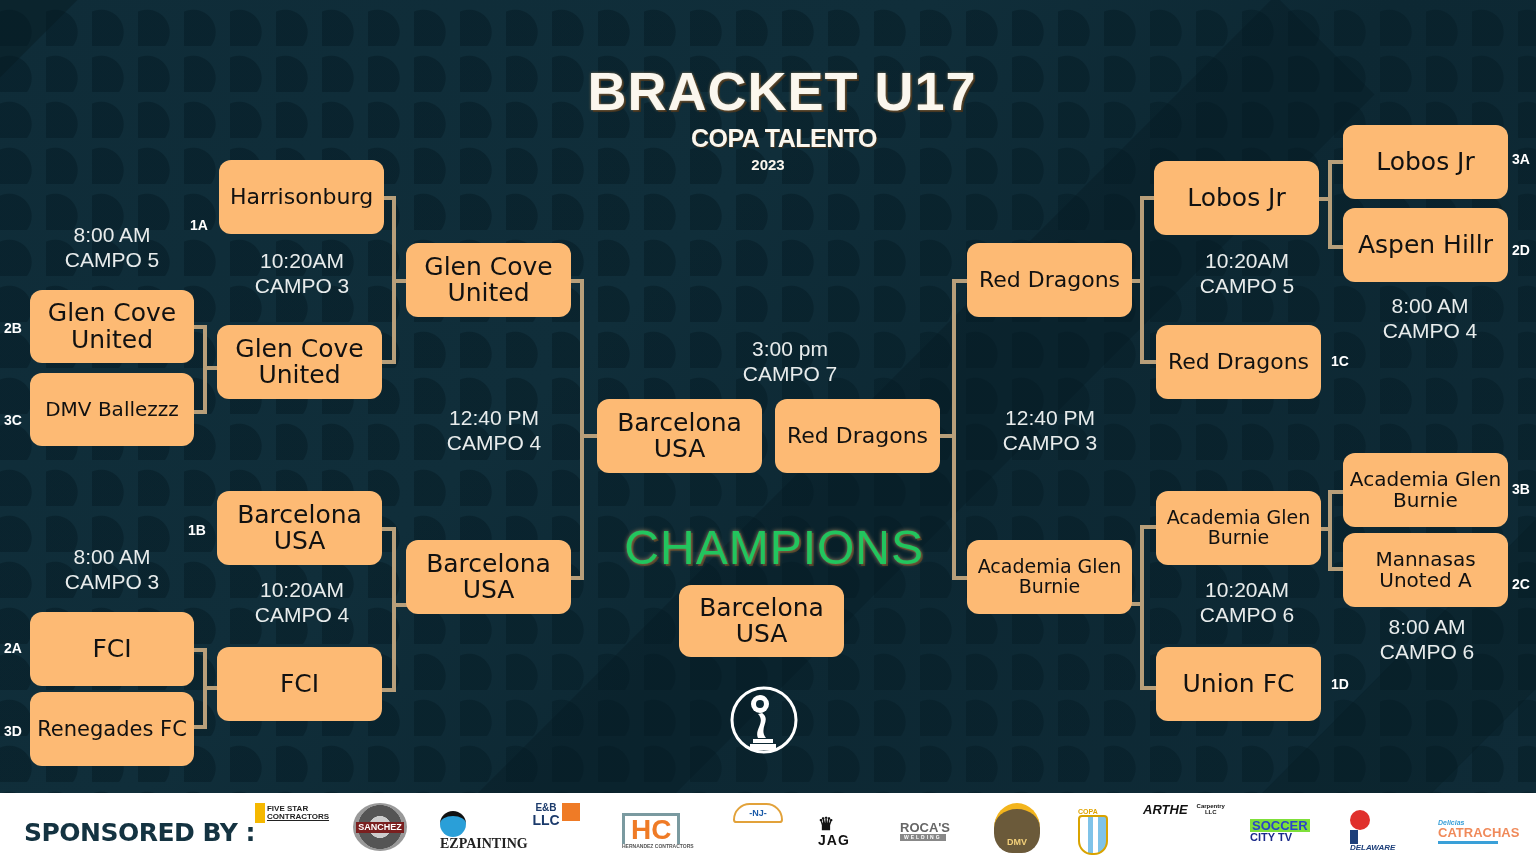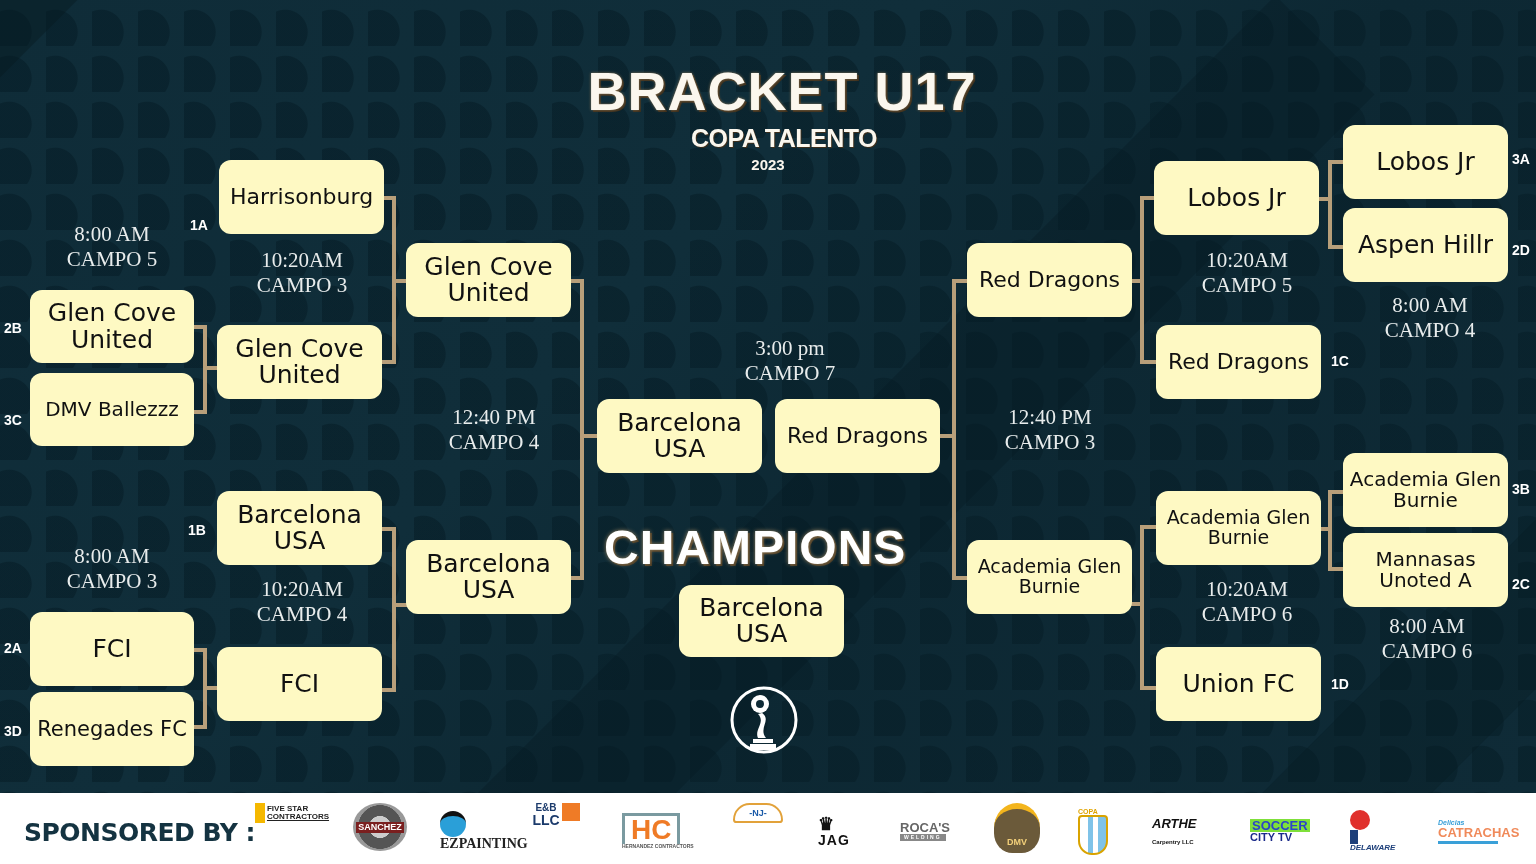--- a/index.html
+++ b/index.html
@@ -27,40 +27,40 @@
   .title {
     position: absolute; left: 0; width: 1536px; text-align: center;
     color: #fbf7ee; font-weight: bold; font-family: "Liberation Sans", sans-serif;
     text-shadow: 0 0 3px #8a7453, 2px 2px 0 #3d2f1c;
   }
   .title.main { top: 60px; font-size: 54px; letter-spacing: 1px; left: 14px; }
   .title.sub  { top: 124px; font-size: 25px; letter-spacing: -0.5px; left: 16px; text-shadow: 1px 1px 0 #3d2f1c; }
   .title.year { top: 156px; font-size: 15px; text-shadow: none; left: 0; }
 
   .team {
-    position: absolute; background: #fef9c3; border-radius: 12px;
+    position: absolute; background: #fdba74; border-radius: 12px;
     display: flex; align-items: center; justify-content: center; text-align: center;
     color: #111; font-family: "DejaVu Sans", sans-serif; font-weight: 500;
     line-height: 1.05; padding: 0 6px;
   }
   .seed {
     position: absolute; color: #ffffff; font-family: "Liberation Sans", sans-serif;
     font-weight: bold; font-size: 14px;
   }
   .sched {
     position: absolute; color: #e8ecec; text-align: center;
-    font-family: Liberation Serif, serif; font-size: 21px; line-height: 25px;
+    font-family: Liberation Sans, sans-serif; font-size: 21px; line-height: 25px;
     font-weight: 300; width: 160px;
   }
   .ln { position: absolute; background: #b89f7a; }
 
   .champ-title {
-    position: absolute; left: 604px; top: 520px; width: 320px; text-align: left;
-    font-family: "Liberation Sans", sans-serif; font-weight: bold; font-size: 48px;
-    color: #ffffff; letter-spacing: 1px;
+    position: absolute; left: 604px; top: 520px; width: 320px; text-align: right;
+    font-family: "Liberation Sans", sans-serif; font-weight: normal; font-size: 48px;
+    color: #22c55e; letter-spacing: 1px;
     text-shadow: 0 0 4px #9a8460, 2px 2px 0 #4a3a22;
   }
   .trophy { position: absolute; left: 728px; top: 684px; width: 72px; height: 72px; }
 
   .footer {
     position: absolute; left: 0; top: 793px; width: 1536px; height: 71px; background: #ffffff;
   }
   .sponsor-label {
     position: absolute; left: 24px; top: 818px; font-family: "DejaVu Sans", sans-serif;
     font-weight: bold; font-size: 25px; color: #143341; letter-spacing: -0.5px;
@@ -325,21 +325,21 @@
 </div>
 <div class="logo" style="left:990px;width:54px;">
   <div style="width:46px;height:50px;border-radius:50% 50% 40% 40%;background:#6b5a3a;border-top:6px solid #f3b51d;display:flex;align-items:flex-end;justify-content:center;padding-bottom:6px;">
     <span style="font-size:9px;color:#f3d07a;">DMV</span>
   </div>
 </div>
 <div class="logo" style="left:1078px;width:44px;flex-direction:column;">
   <div style="font-size:7px;color:#e0a400;">COPA</div>
   <div style="width:30px;height:40px;border:2px solid #d9a300;border-radius:4px 4px 14px 14px;background:linear-gradient(90deg,#fff 0 30%,#7fc3e8 30% 50%,#fff 50% 70%,#7fc3e8 70%);"></div>
 </div>
-<div class="logo" style="left:1152px;width:64px;flex-direction:column;gap:9px;">
+<div class="logo" style="left:1152px;width:64px;flex-direction:row;gap:9px;">
   <div style="font-size:13px;color:#111;font-style:italic;">ARTHE</div>
   <div style="font-size:6px;color:#111;">Carpentry LLC</div>
 </div>
 <div class="logo" style="left:1250px;width:66px;flex-direction:column;">
   <div style="font-size:13px;color:#2b44c8;background:#7fe03a;padding:0 2px;">SOCCER</div>
   <div style="font-size:11px;color:#1b2a8a;">CITY TV</div>
 </div>
 <div class="logo" style="left:1350px;width:56px;flex-direction:column;">
   <div style="width:20px;height:20px;border-radius:50%;background:#e0302c;"></div>
   <div style="width:8px;height:14px;background:#1d3f7a;"></div>

